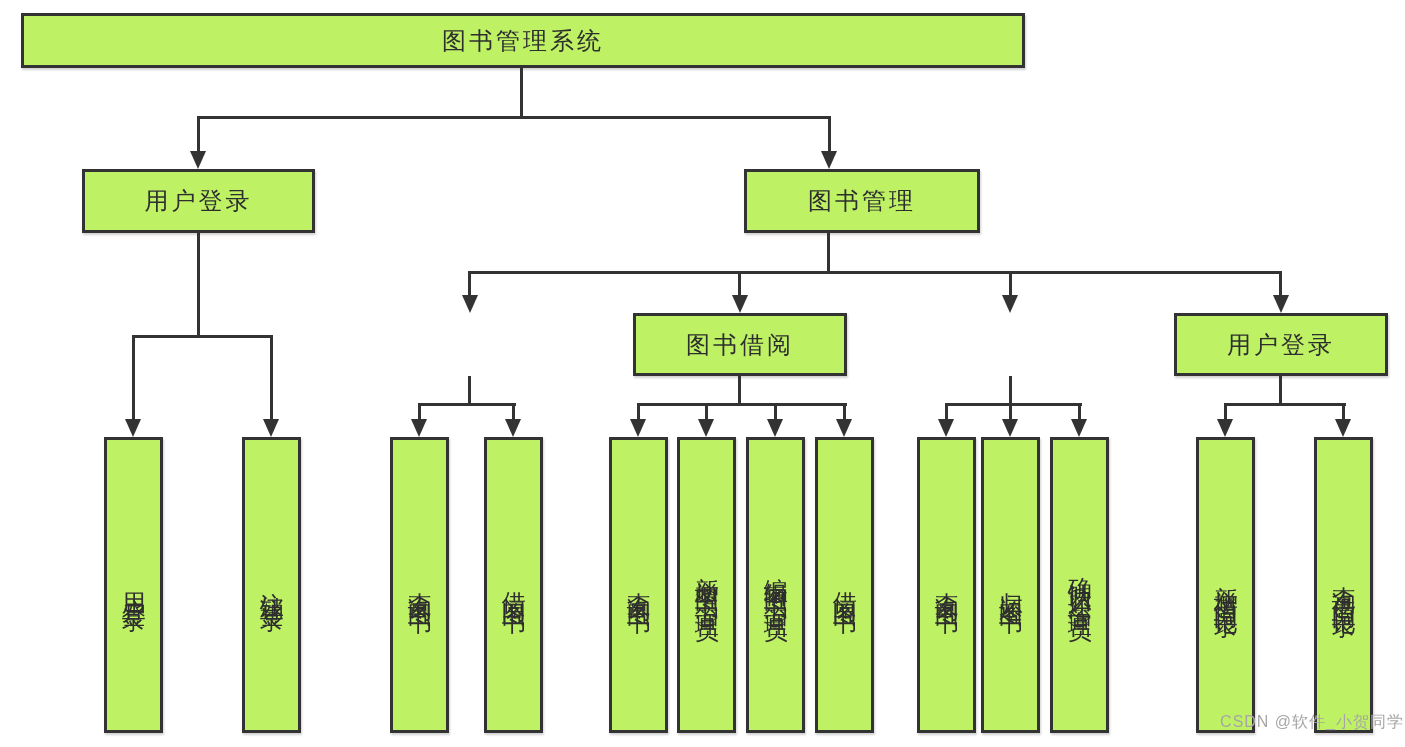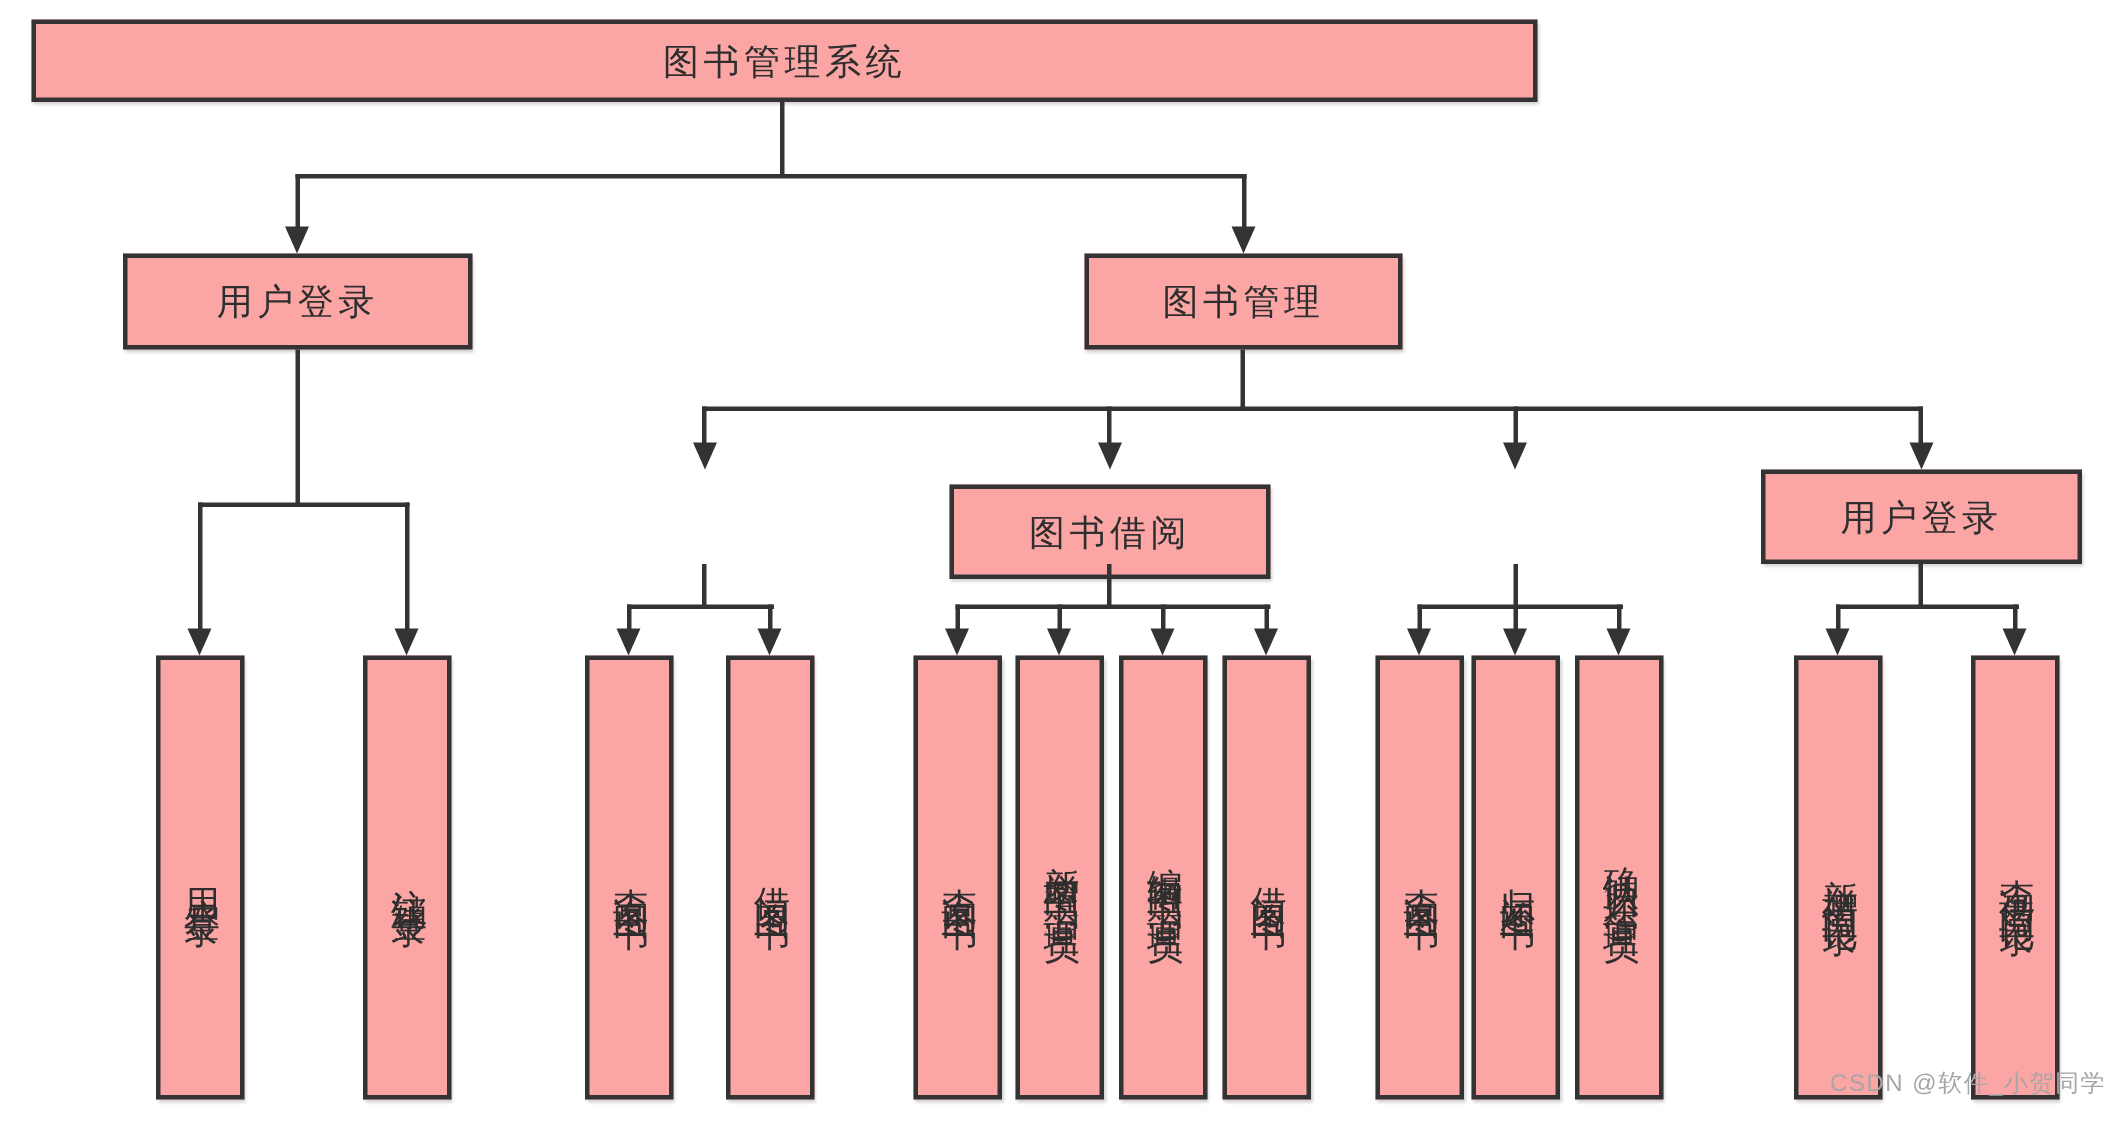--- a/index.html
+++ b/index.html
@@ -15,21 +15,21 @@
     height: 747px;
     background: var(--background);
     overflow: hidden;
     font-family: "Liberation Sans", sans-serif;
     color: var(--text);
   }
   .box {
     position: absolute;
     box-sizing: border-box;
     border: 3px solid var(--line);
-    background: #fca5a5;
+    background: #bef264;
     display: flex;
     align-items: center;
     justify-content: center;
     font-size: 24px;
     letter-spacing: 3px;
     color: var(--text);
     box-shadow: 1px 2px 2px rgba(0,0,0,0.18);
   }
   .leaf {
     writing-mode: vertical-rl;
@@ -72,41 +72,41 @@
   <div class="box" style="left:21px;top:13px;width:1004px;height:55px">图书管理系统</div>
 
   <div class="vline" style="left:520px;top:68px;height:50px"></div>
   <div class="hline" style="left:197px;top:116px;width:634px"></div>
   <div class="vline" style="left:197px;top:116px;height:37px"></div>
   <div class="arr" style="left:190px;top:151px"></div>
   <div class="vline" style="left:828px;top:116px;height:37px"></div>
   <div class="arr" style="left:821px;top:151px"></div>
 
   <div class="box" style="left:82px;top:169px;width:233px;height:64px">用户登录</div>
-  <div class="box" style="left:723px;top:169px;width:212px;height:64px">图书管理</div>
+  <div class="box" style="left:744px;top:169px;width:236px;height:64px">图书管理</div>
 
   <div class="vline" style="left:197px;top:233px;height:104px"></div>
   <div class="hline" style="left:132px;top:335px;width:141px"></div>
   <div class="vline" style="left:132px;top:335px;height:86px"></div>
   <div class="arr" style="left:125px;top:419px"></div>
   <div class="vline" style="left:270px;top:335px;height:86px"></div>
   <div class="arr" style="left:263px;top:419px"></div>
 
   <div class="vline" style="left:827px;top:233px;height:40px"></div>
   <div class="hline" style="left:468px;top:271px;width:814px"></div>
   <div class="vline" style="left:468px;top:271px;height:26px"></div>
   <div class="arr" style="left:462px;top:295px"></div>
   <div class="vline" style="left:738px;top:271px;height:26px"></div>
   <div class="arr" style="left:732px;top:295px"></div>
   <div class="vline" style="left:1009px;top:271px;height:26px"></div>
   <div class="arr" style="left:1002px;top:295px"></div>
   <div class="vline" style="left:1279px;top:271px;height:26px"></div>
   <div class="arr" style="left:1273px;top:295px"></div>
 
-  <div class="box" style="left:633px;top:323px;width:214px;height:63px">图书借阅</div>
+  <div class="box" style="left:633px;top:313px;width:214px;height:63px">图书借阅</div>
   <div class="box" style="left:1174px;top:313px;width:214px;height:63px">用户登录</div>
 
   <div class="vline" style="left:468px;top:376px;height:29px"></div>
   <div class="hline" style="left:418px;top:403px;width:98px"></div>
   <div class="vline" style="left:418px;top:403px;height:18px"></div>
   <div class="arr" style="left:411px;top:419px"></div>
   <div class="vline" style="left:512px;top:403px;height:18px"></div>
   <div class="arr" style="left:505px;top:419px"></div>
 
   <div class="vline" style="left:738px;top:376px;height:29px"></div>

